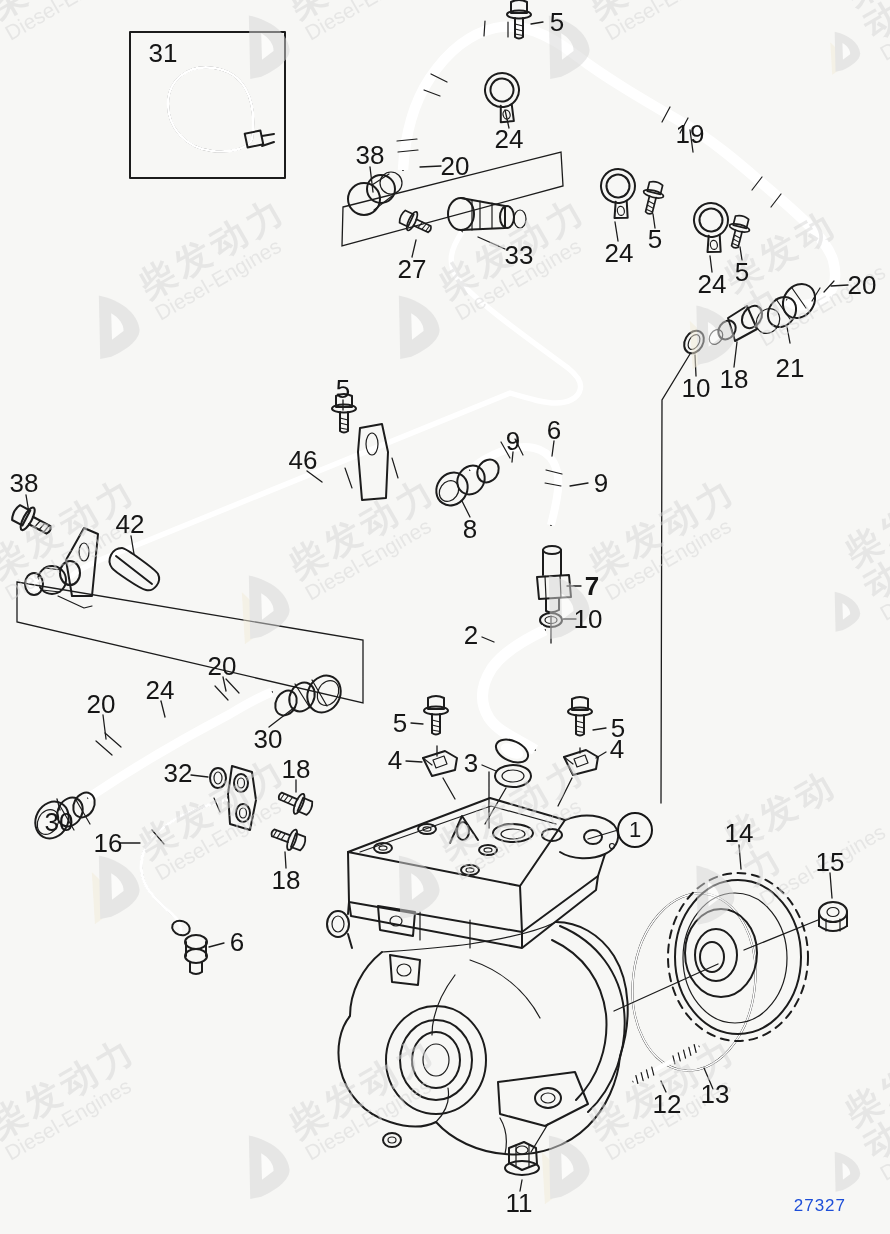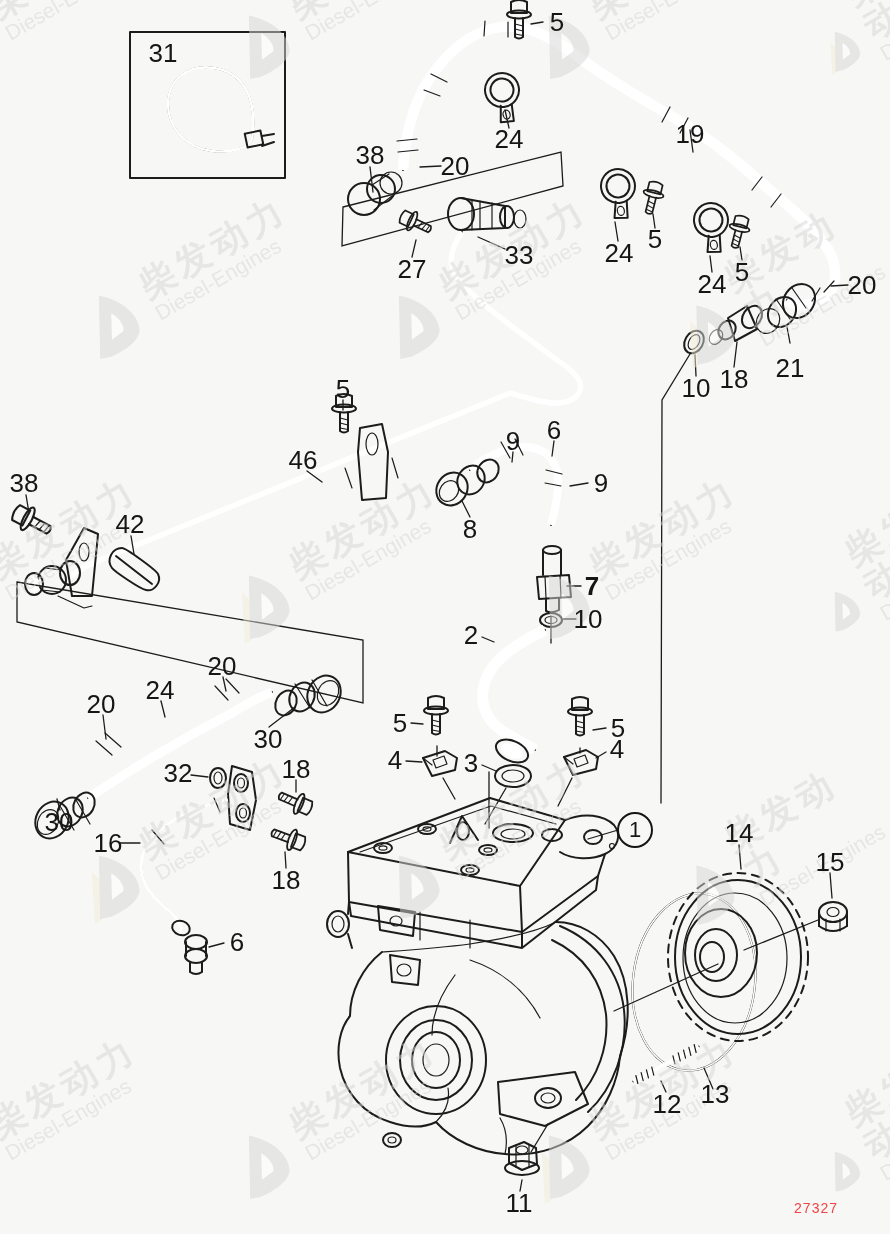--- a/index.html
+++ b/index.html
@@ -15,21 +15,21 @@
   .wm{position:absolute;display:flex;align-items:center;gap:10px;transform:rotate(-30deg);opacity:.5;}
   .wm .txt{display:flex;flex-direction:column;line-height:1.05;}
   .wm .cn{font-size:36px;font-weight:700;letter-spacing:5px;color:#d6d6d6;}
   .wm .en{font-size:21px;color:#d6d6d6;}
   #callout-layer{position:absolute;left:0;top:0;width:100%;height:100%;z-index:3;pointer-events:none;}
   .callout{position:absolute;transform:translate(-50%,-50%);font-size:26px;line-height:1;
            color:#161616;white-space:nowrap;}
   .callout.bold{font-weight:700;}
   .callout.circled{width:32px;height:32px;border:2.4px solid #161616;border-radius:50%;
            display:flex;align-items:center;justify-content:center;font-size:22px;background:transparent;}
-  #part-number{position:absolute;z-index:3;right:52px;bottom:18px;font-size:14px;color:#ef4444;
+  #part-number{position:absolute;z-index:3;right:44px;bottom:18px;font-size:17px;color:#1d4ed8;
            letter-spacing:1px;}
 </style>
 </head>
 <body>
 
 <div id="stage">
 
 <svg id="art" width="890" height="1234" viewBox="0 0 890 1234">
   <defs>
     <g id="bolt5">

